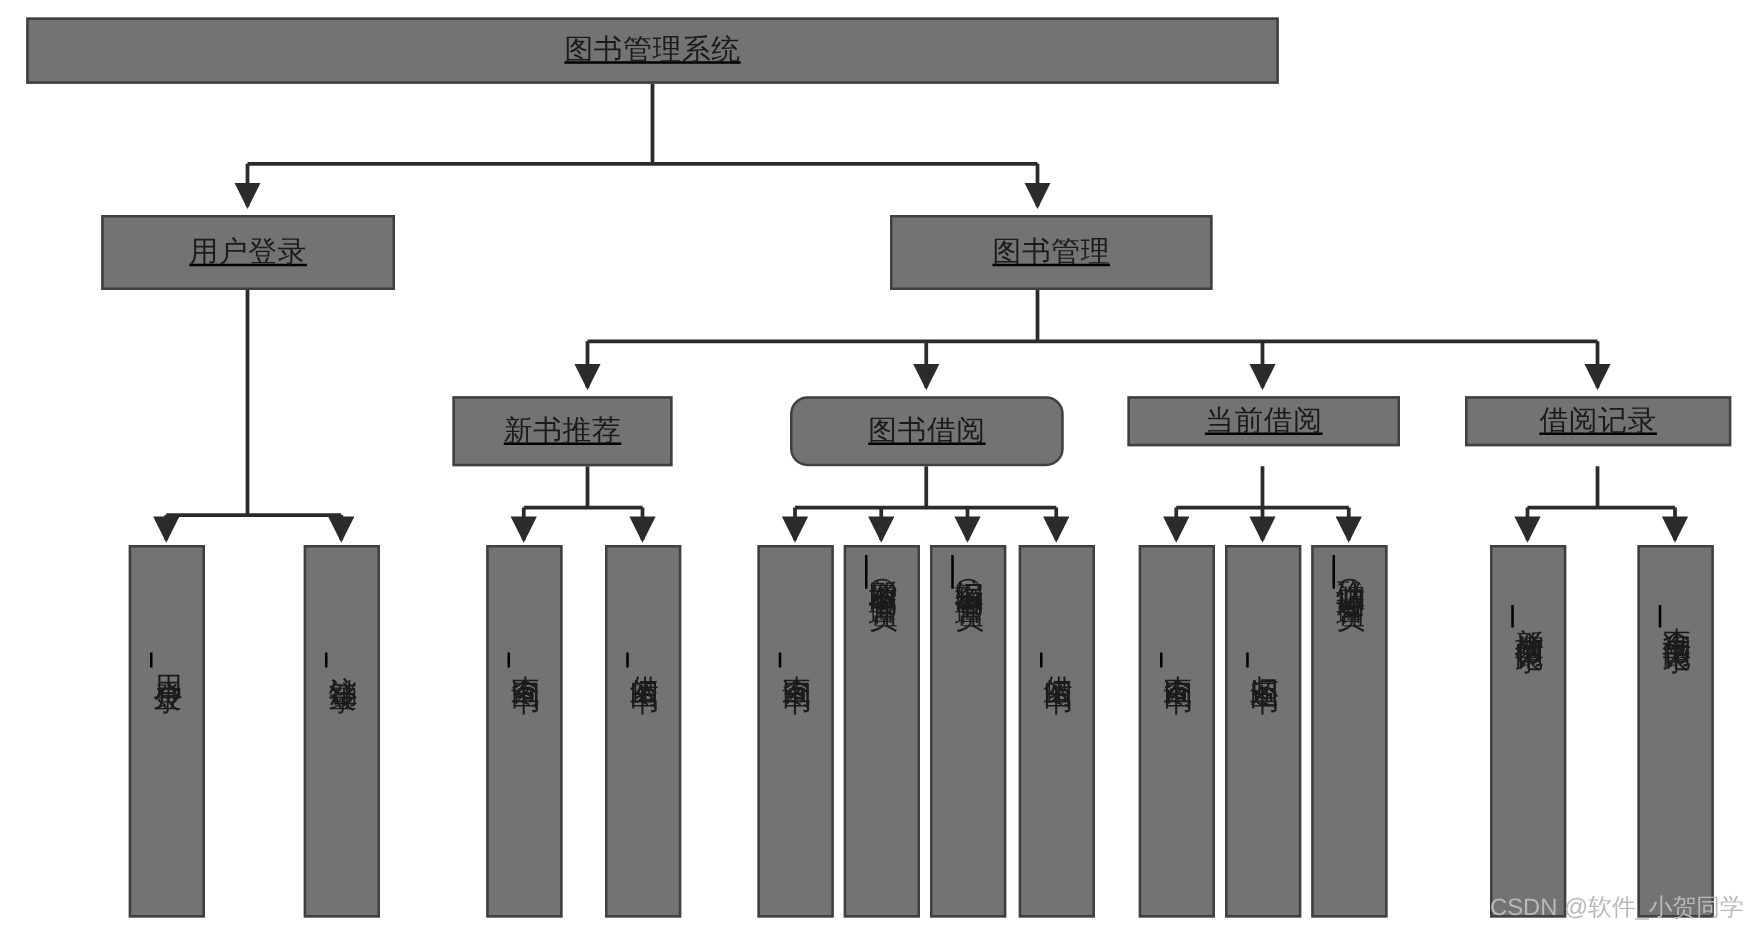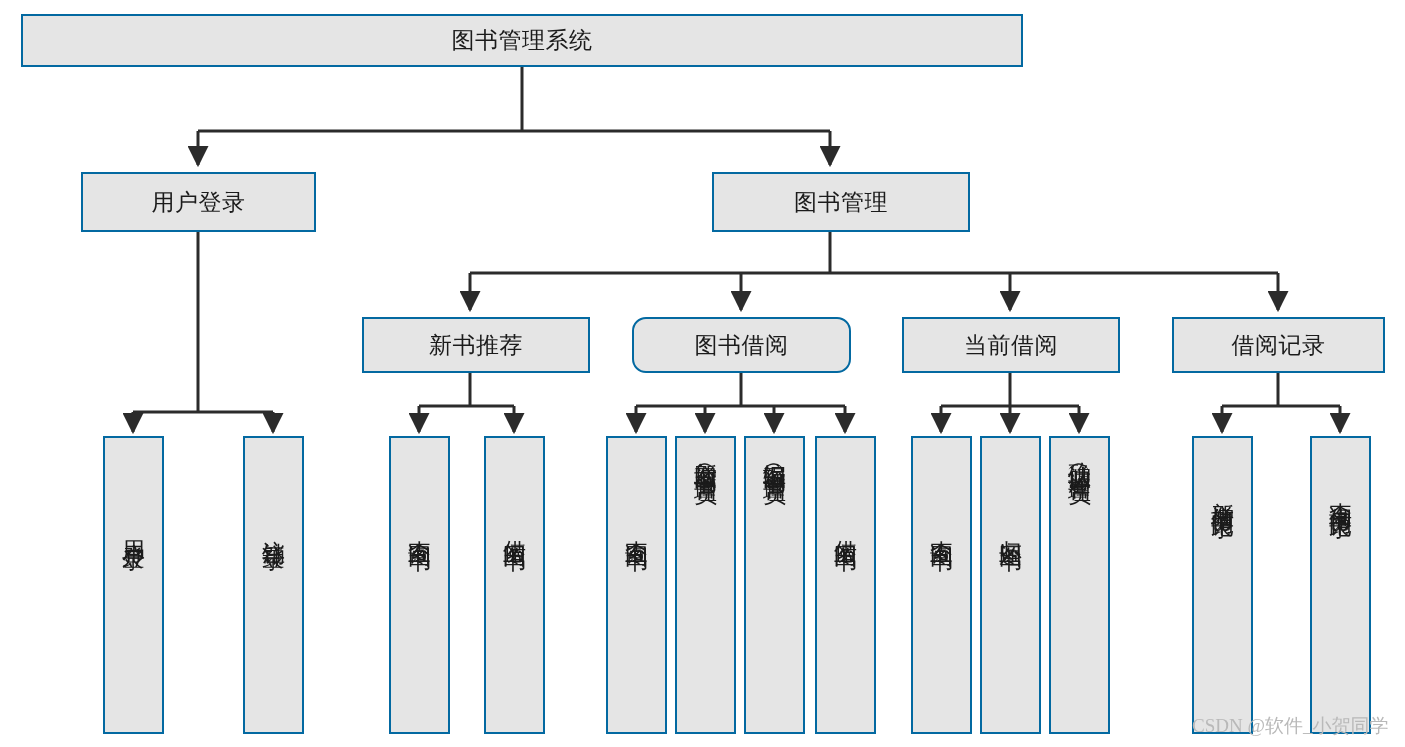--- a/index.html
+++ b/index.html
@@ -20,26 +20,27 @@
   #edges {
     position: absolute;
     left: 0;
     top: 0;
     width: 1405px;
     height: 747px;
   }
   .node {
     position: absolute;
     box-sizing: border-box;
-    background: #e5e5e5;
-    border: 2px solid #0369a1;
+    background: #737373;
+    border: 2px solid #404040;
     display: flex;
     align-items: center;
     justify-content: center;
     z-index: 2;
+    text-decoration: underline;
   }
   .node .label {
     color: #1b1b1b;
     line-height: 1.15;
     letter-spacing: 0.5px;
     white-space: nowrap;
   }
   .node.h .label {
     font-size: 23px;
   }
@@ -63,21 +64,21 @@
     margin-top: 40px;
   }
   #watermark {
     position: absolute;
     left: 1192px;
     top: 713px;
     font-size: 19px;
     color: #b9b9b9;
     white-space: nowrap;
     z-index: 3;
-    font-family: Liberation Serif, serif;
+    font-family: Liberation Sans, sans-serif;
   }
 </style>
 </head>
 <body>
 
 <div id="canvas">
 
   <svg id="edges" viewBox="0 0 1405 747" xmlns="http://www.w3.org/2000/svg">
     <defs>
       <marker id="arrow" viewBox="0 0 10 10" refX="9" refY="5" markerWidth="7" markerHeight="7" orient="auto-start-reverse">
@@ -132,30 +133,30 @@
     <span class="label">图书管理系统</span>
   </div>
 
   <div class="node h" style="left:81px; top:172px; width:235px; height:60px;">
     <span class="label">用户登录</span>
   </div>
   <div class="node h" style="left:712px; top:172px; width:258px; height:60px;">
     <span class="label">图书管理</span>
   </div>
 
-  <div class="node h" style="left:362px; top:317px; width:228px; height:56px;">
+  <div class="node h" style="left:362px; top:317px; width:176px; height:56px;">
     <span class="label">新书推荐</span>
   </div>
   <div class="node h" style="left:632px; top:317px; width:219px; height:56px;border-radius:14px;">
     <span class="label">图书借阅</span>
   </div>
-  <div class="node h" style="left:902px; top:317px; width:218px; height:56px;">
+  <div class="node h" style="left:902px; top:317px; width:218px; height:40px;">
     <span class="label">当前借阅</span>
   </div>
-  <div class="node h" style="left:1172px; top:317px; width:213px; height:56px;">
+  <div class="node h" style="left:1172px; top:317px; width:213px; height:40px;">
     <span class="label">借阅记录</span>
   </div>
 
   <div class="node leaf mid" style="left:103px; top:436px; width:61px; height:298px;">
     <span class="label">用户登录</span>
   </div>
   <div class="node leaf mid" style="left:243px; top:436px; width:61px; height:298px;">
     <span class="label">注销登录</span>
   </div>
 

